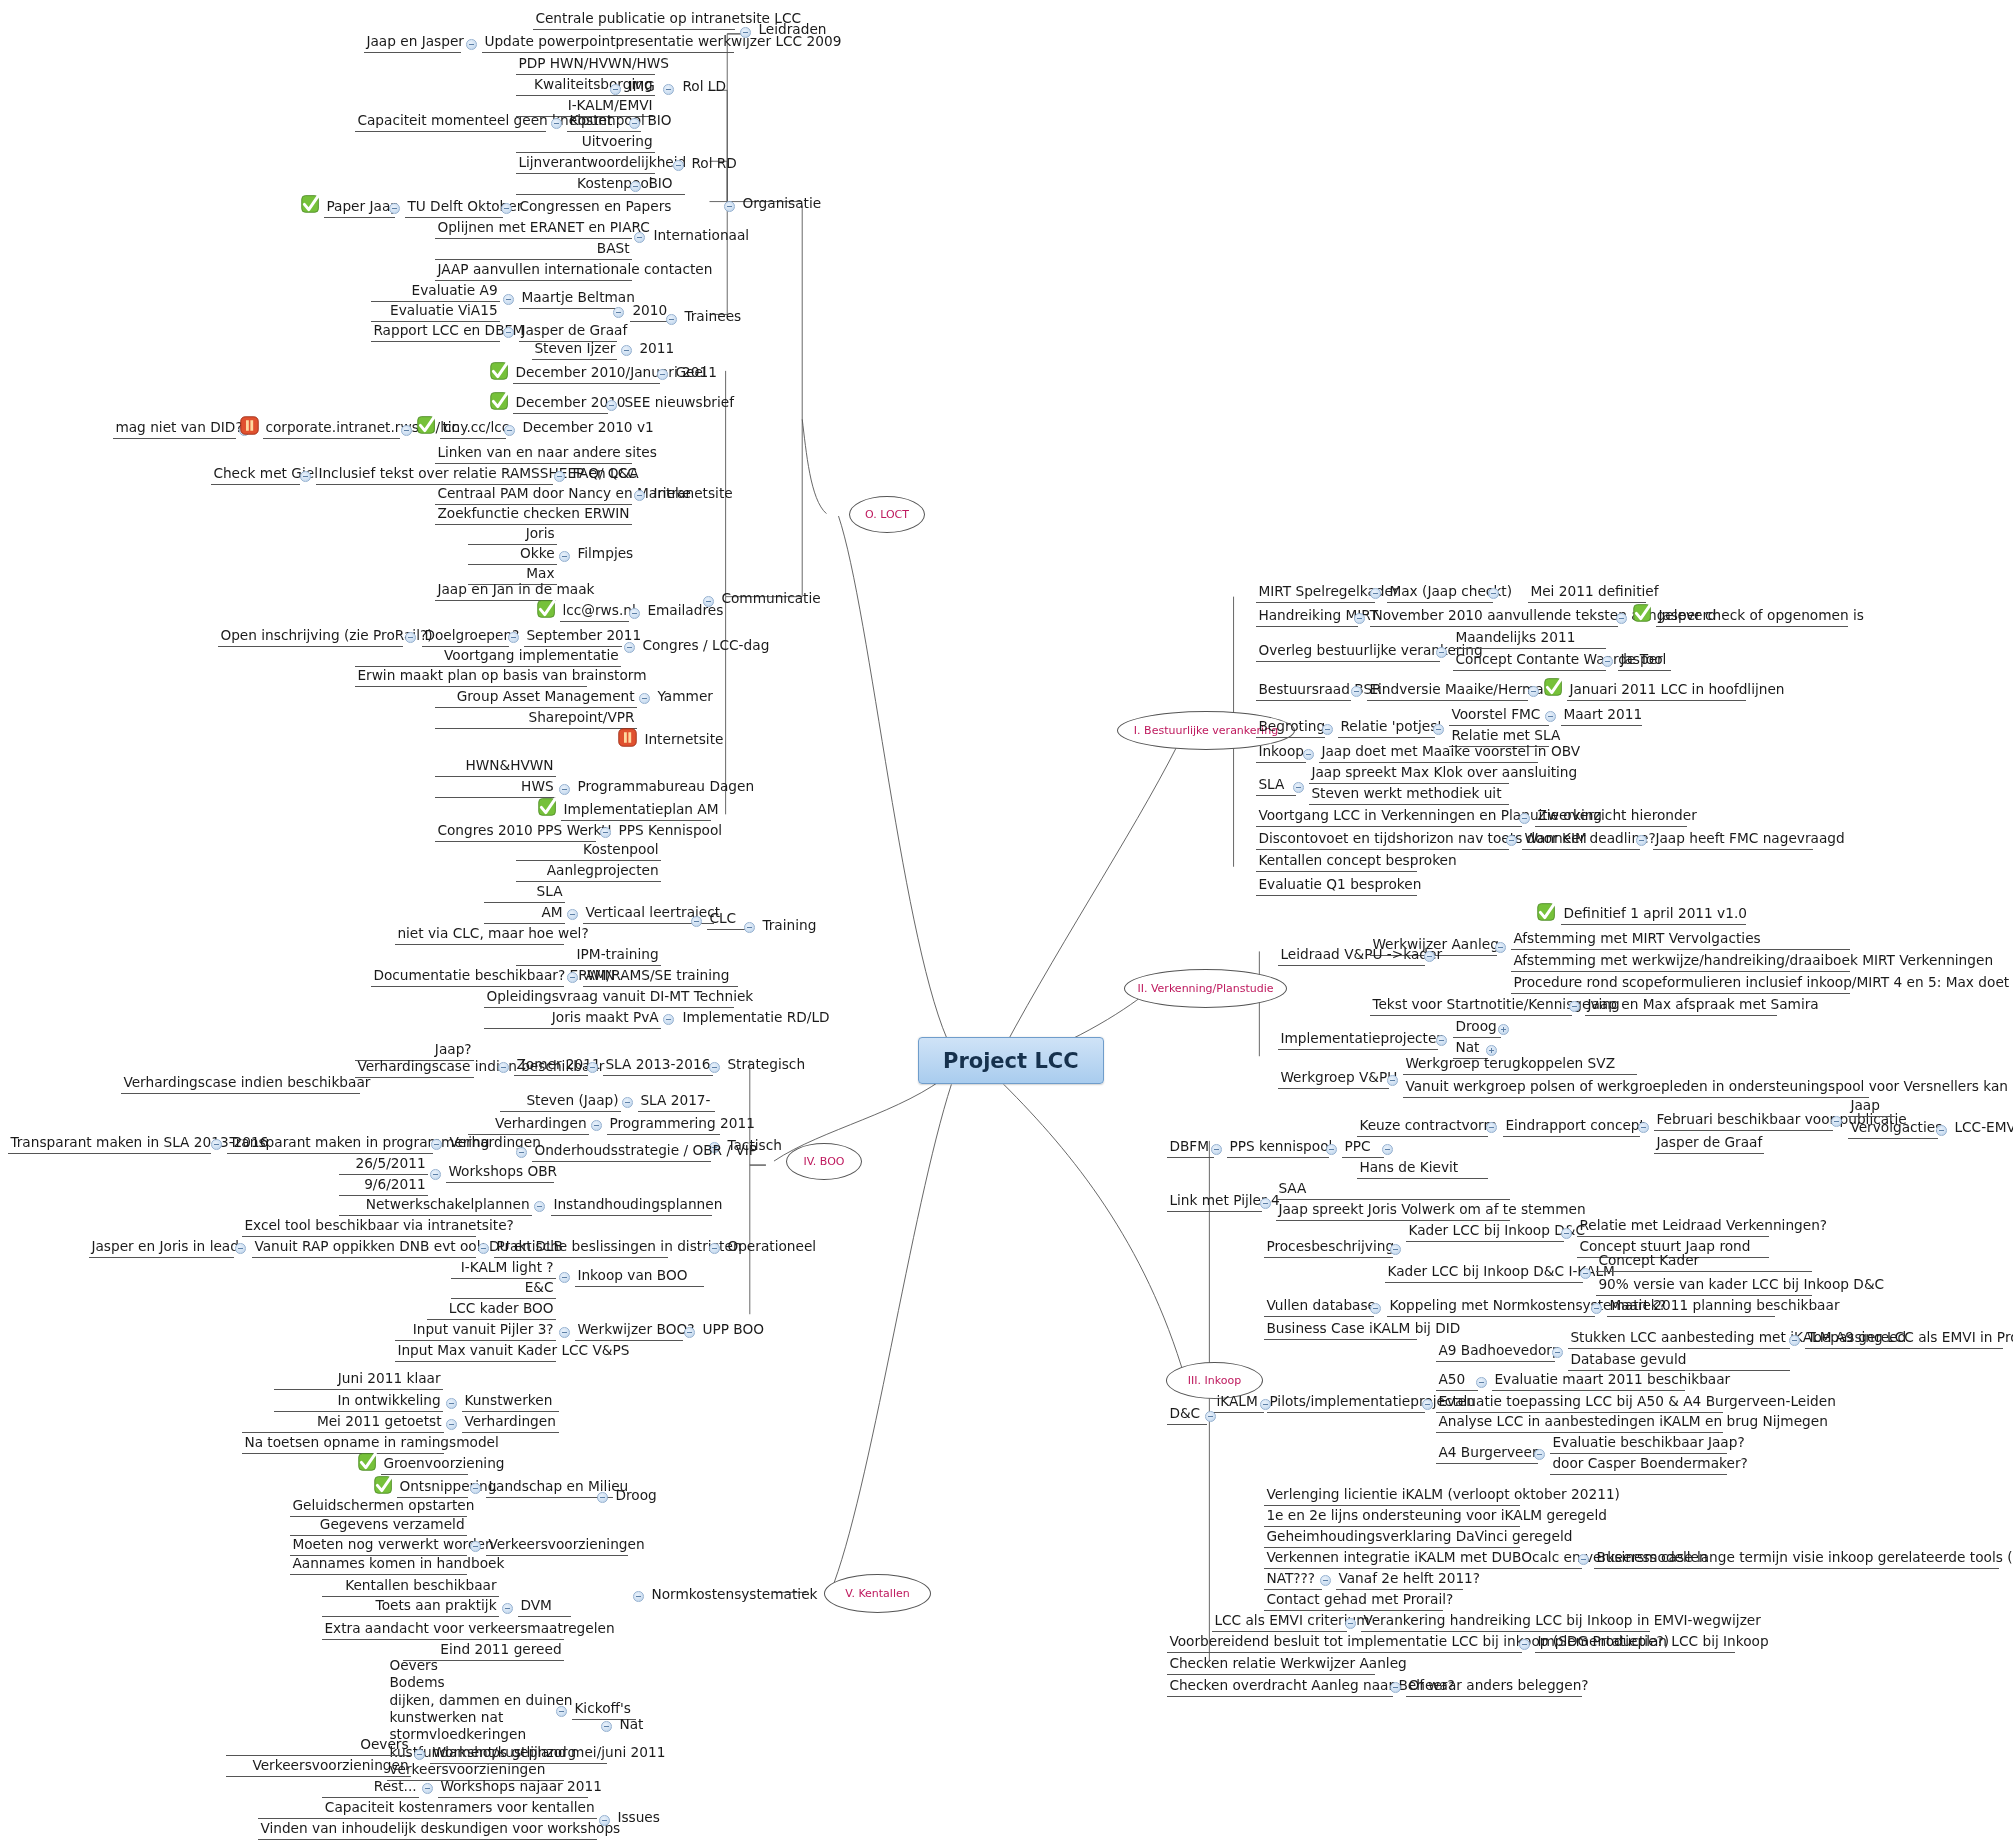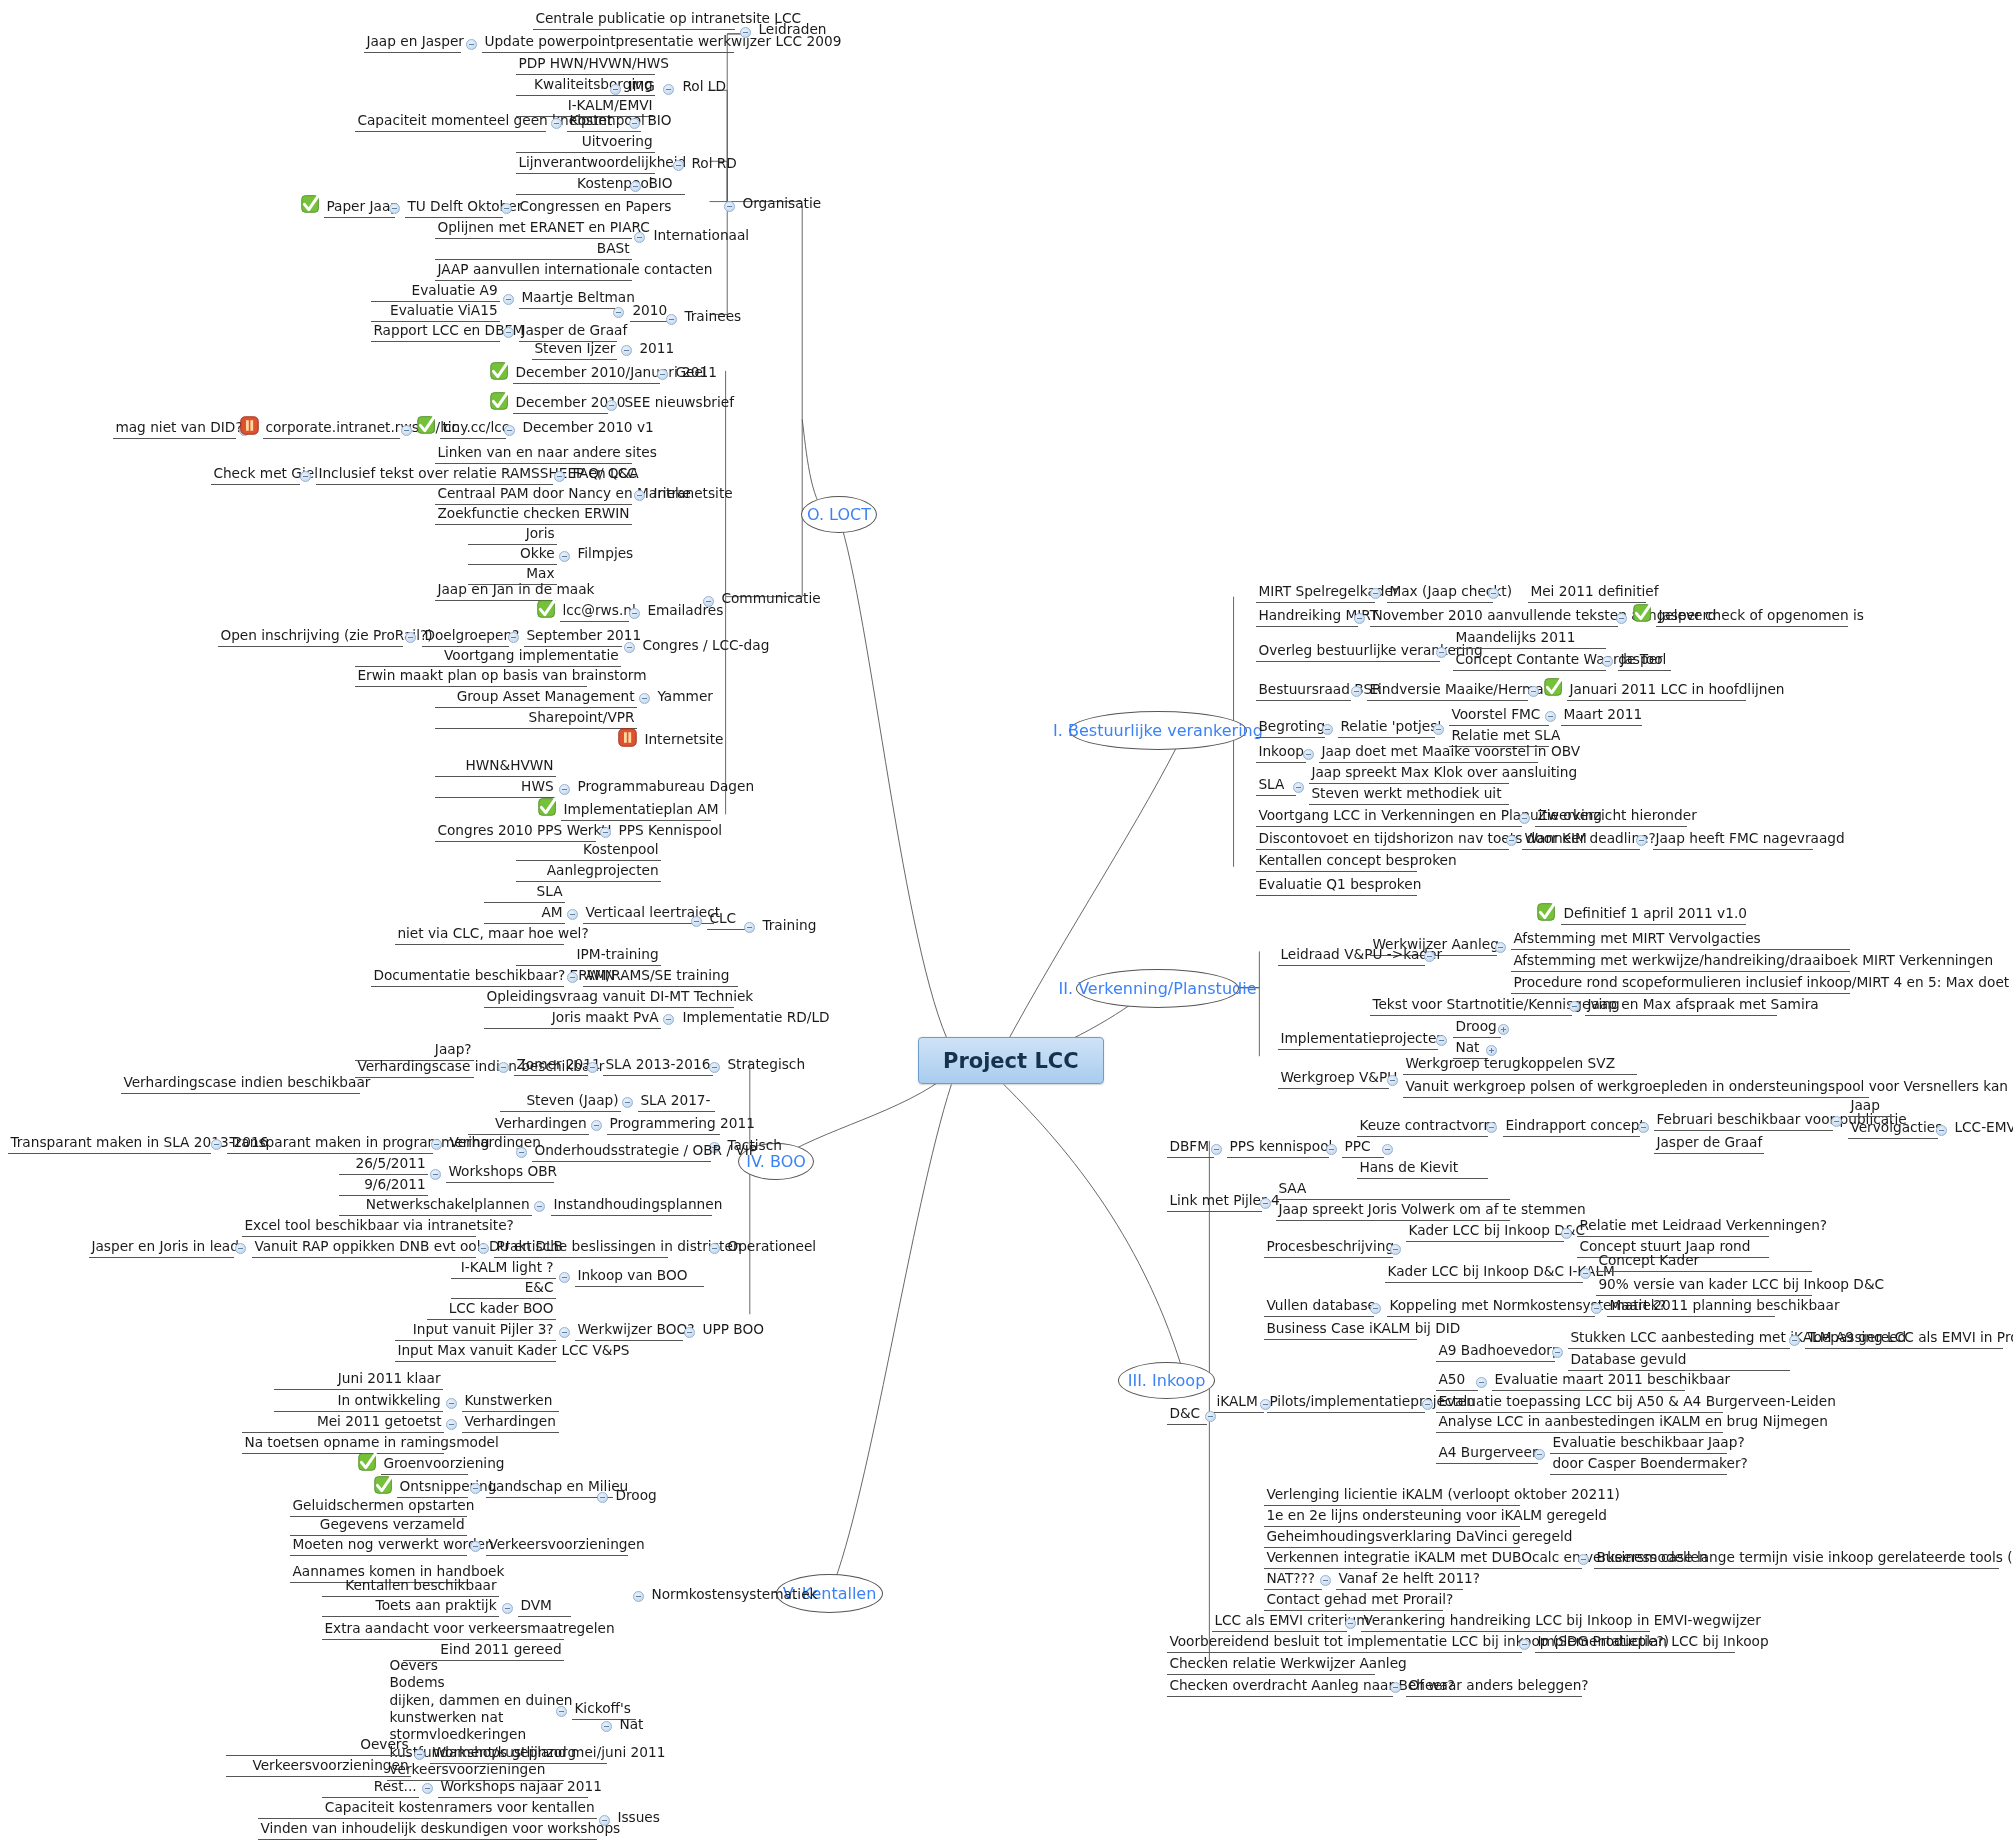--- a/index.html
+++ b/index.html
@@ -52,24 +52,25 @@
     box-shadow:0 0.8px 1.6px rgba(0,0,0,.18);
     white-space:nowrap;
   }
 
   
   .ellipse{
     position:absolute;
     border:0.8px solid #555;
     border-radius:50%;
     background:#fff;
-    font-size:16px;
-    color:#3b82f6;
+    font-size:11px;
+    color:#be185d;
     display:flex;align-items:center;justify-content:center;
     white-space:nowrap;
+    margin-left:48px;
   }
 
   
   .ico{position:absolute;width:21px;height:21px;}
   .ico.check svg, .ico.pause svg{width:21px;height:21px;display:block;}
 </style>
 </head>
 <body>
 
 <div id="canvas">
@@ -611,21 +612,21 @@
   <span class="bullet" style="left:470px;top:1483px;"></span>
   <div class="node" style="left:486px;top:1477px;border-bottom:0.8px solid #555;width:127px;">Landschap en Milieu</div>
   <span class="bullet" style="left:597px;top:1492px;"></span>
   <div class="node" style="left:613px;top:1486px;">Droog</div>
 
   <div class="node r" style="left:290px;top:1496px;width:177px;border-bottom:0.8px solid #555;">Geluidschermen opstarten</div>
   <div class="node r" style="left:290px;top:1515px;width:177px;border-bottom:0.8px solid #555;">Gegevens verzameld</div>
   <div class="node r" style="left:290px;top:1535px;width:177px;border-bottom:0.8px solid #555;">Moeten nog verwerkt worden</div>
   <span class="bullet" style="left:470px;top:1541px;"></span>
   <div class="node" style="left:486px;top:1535px;border-bottom:0.8px solid #555;width:142px;">Verkeersvoorzieningen</div>
-  <div class="node r" style="left:290px;top:1554px;width:177px;border-bottom:0.8px solid #555;margin-top:8px;">Aannames komen in handboek</div>
+  <div class="node r" style="left:290px;top:1554px;width:177px;border-bottom:0.8px solid #555;">Aannames komen in handboek</div>
 
   <div class="node r" style="left:322px;top:1576px;width:177px;border-bottom:0.8px solid #555;">Kentallen beschikbaar</div>
   <div class="node r" style="left:322px;top:1596px;width:177px;border-bottom:0.8px solid #555;">Toets aan praktijk</div>
   <span class="bullet" style="left:502px;top:1603px;"></span>
   <div class="node" style="left:518px;top:1596px;border-bottom:0.8px solid #555;width:53px;">DVM</div>
   <span class="bullet" style="left:633px;top:1591px;"></span>
   <div class="node" style="left:649px;top:1585px;">Normkostensystematiek</div>
 
   <div class="node r" style="left:322px;top:1619px;width:242px;border-bottom:0.8px solid #555;">Extra aandacht voor verkeersmaatregelen</div>
 

